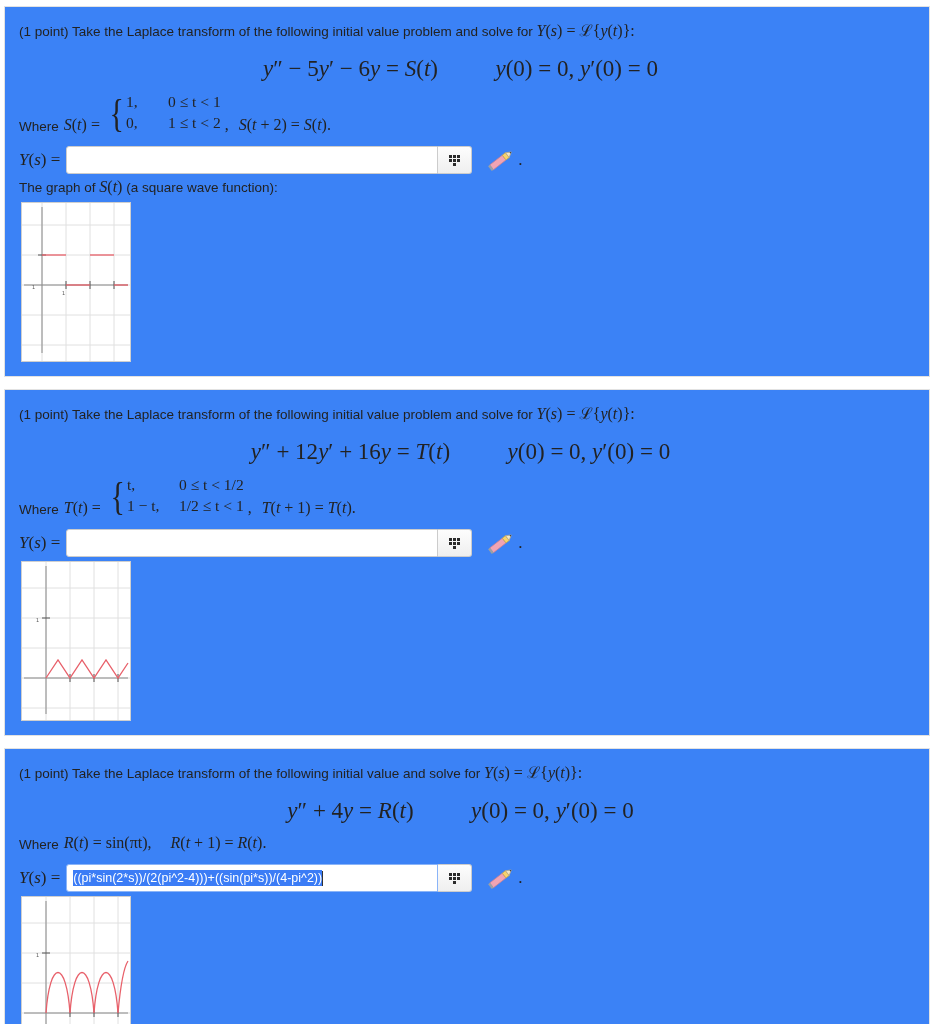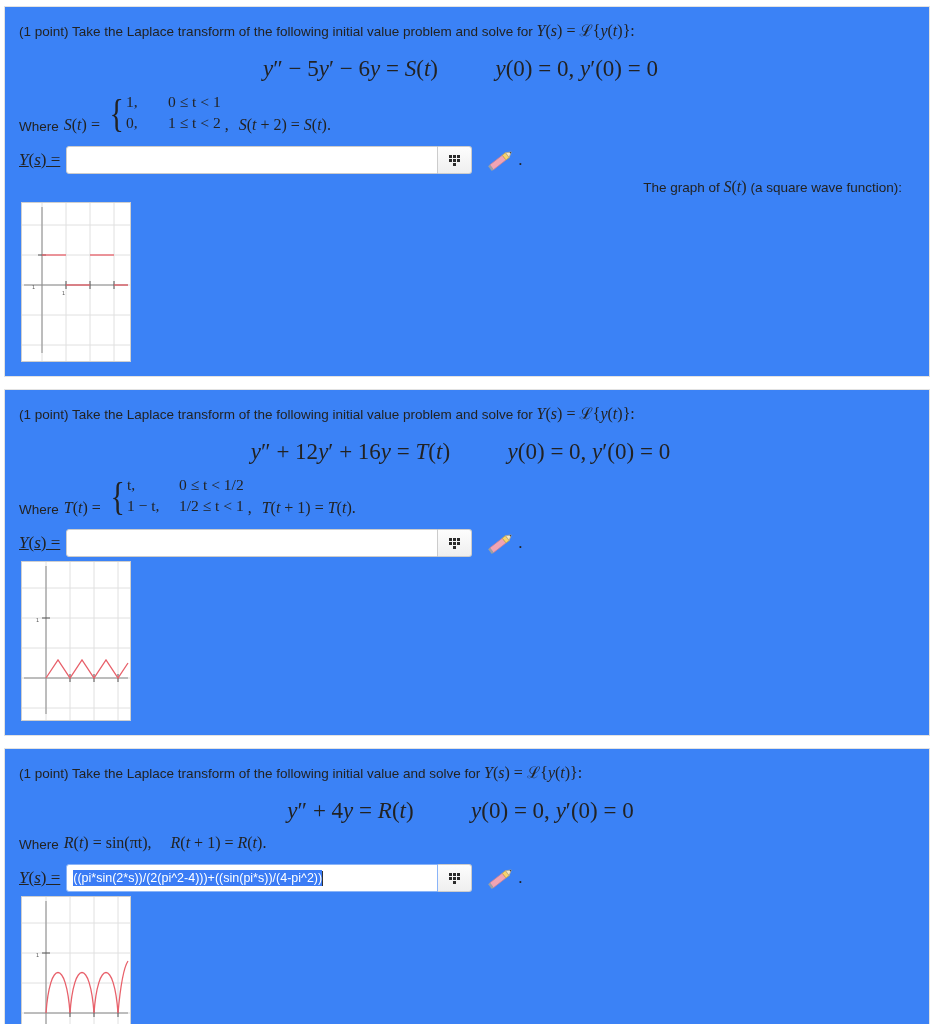--- a/index.html
+++ b/index.html
@@ -93,21 +93,20 @@
   .answer-row {
     display: flex;
     align-items: center;
     margin: 12px 0 4px 0;
   }
   .ylabel {
     font-family: "Liberation Serif", serif;
     font-size: 17px;
     margin-right: 6px;
     white-space: nowrap;
-    text-decoration: underline;
   }
   .ansfield {
     position: relative;
     width: 372px;
     height: 28px;
     border: 1px solid #cccccc;
     background: #ffffff;
     border-radius: 3px 0 0 3px;
     box-sizing: border-box;
     display: flex;
@@ -166,21 +165,20 @@
     position: relative;
   }
   .dot-after {
     font-family: "Liberation Serif", serif;
     font-size: 17px;
     margin-left: 2px;
   }
   .caption {
     font-size: 13.5px;
     margin: 4px 0 6px 0;
-    text-align: right;
   }
   .graphbox {
     width: 110px;
     height: 160px;
     border: 1px solid #cfcfcf;
     background: #ffffff;
     box-sizing: border-box;
     margin-left: 2px;
   }
   svg { display: block; }

